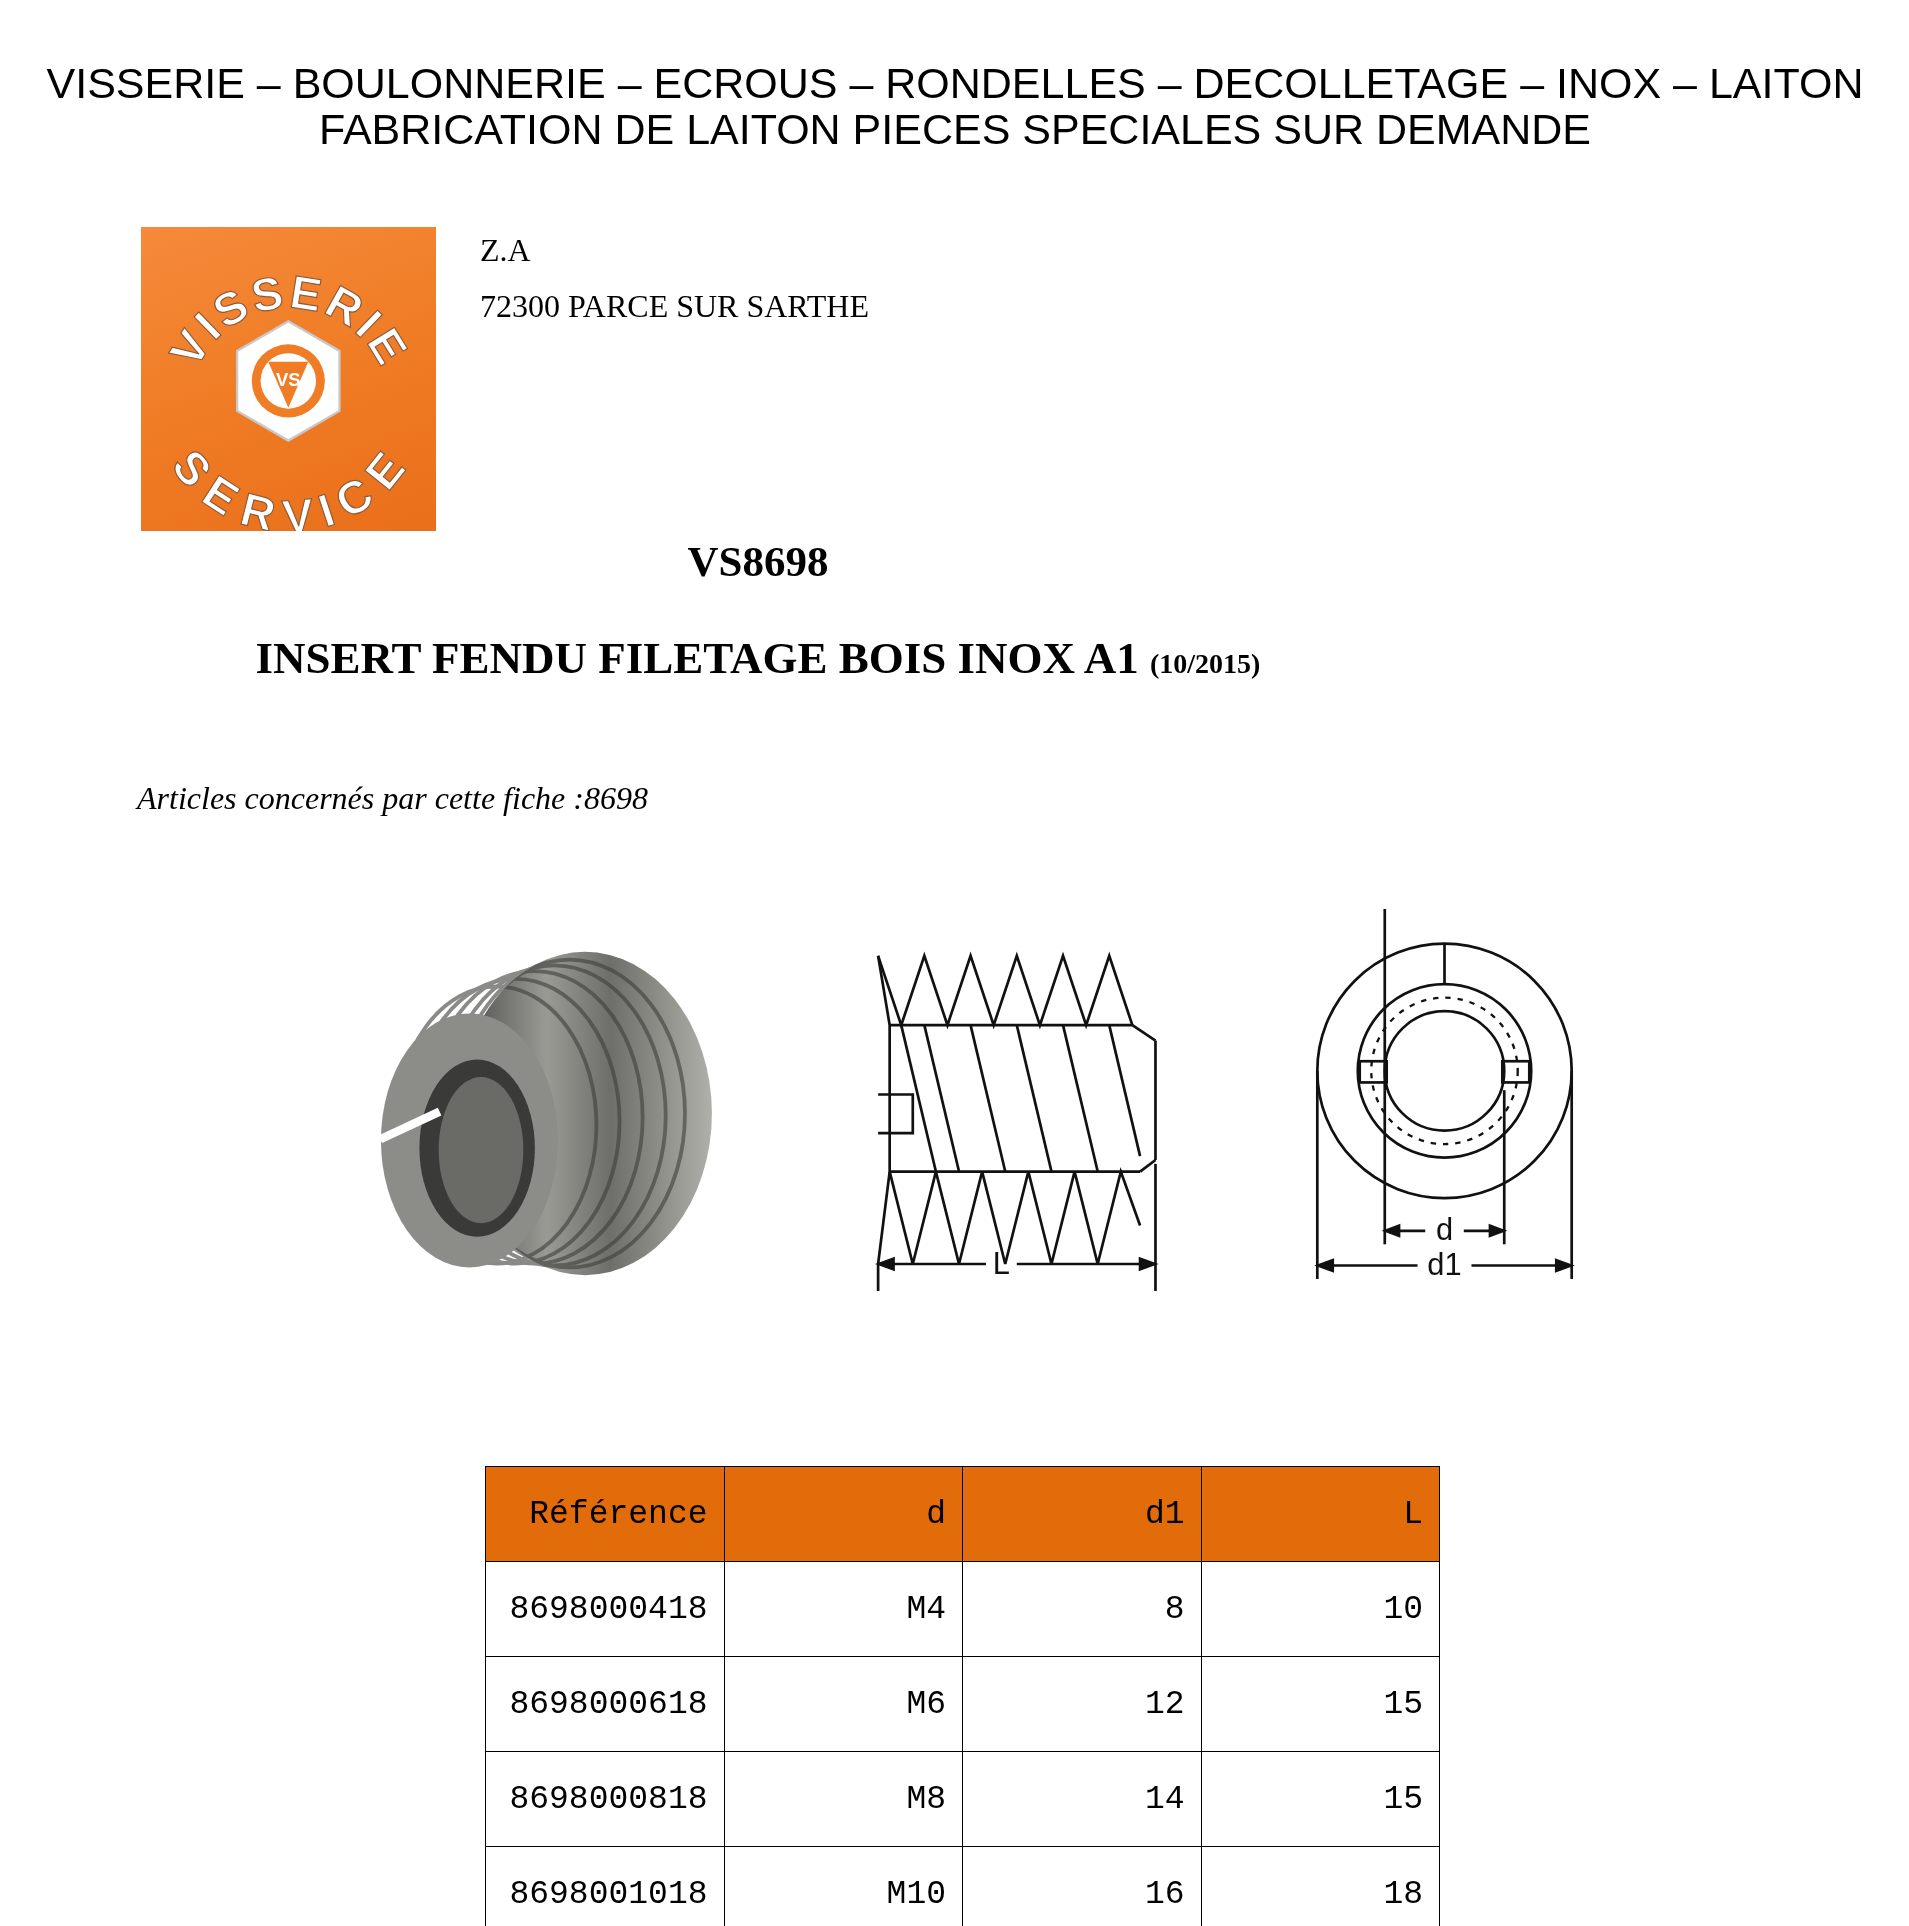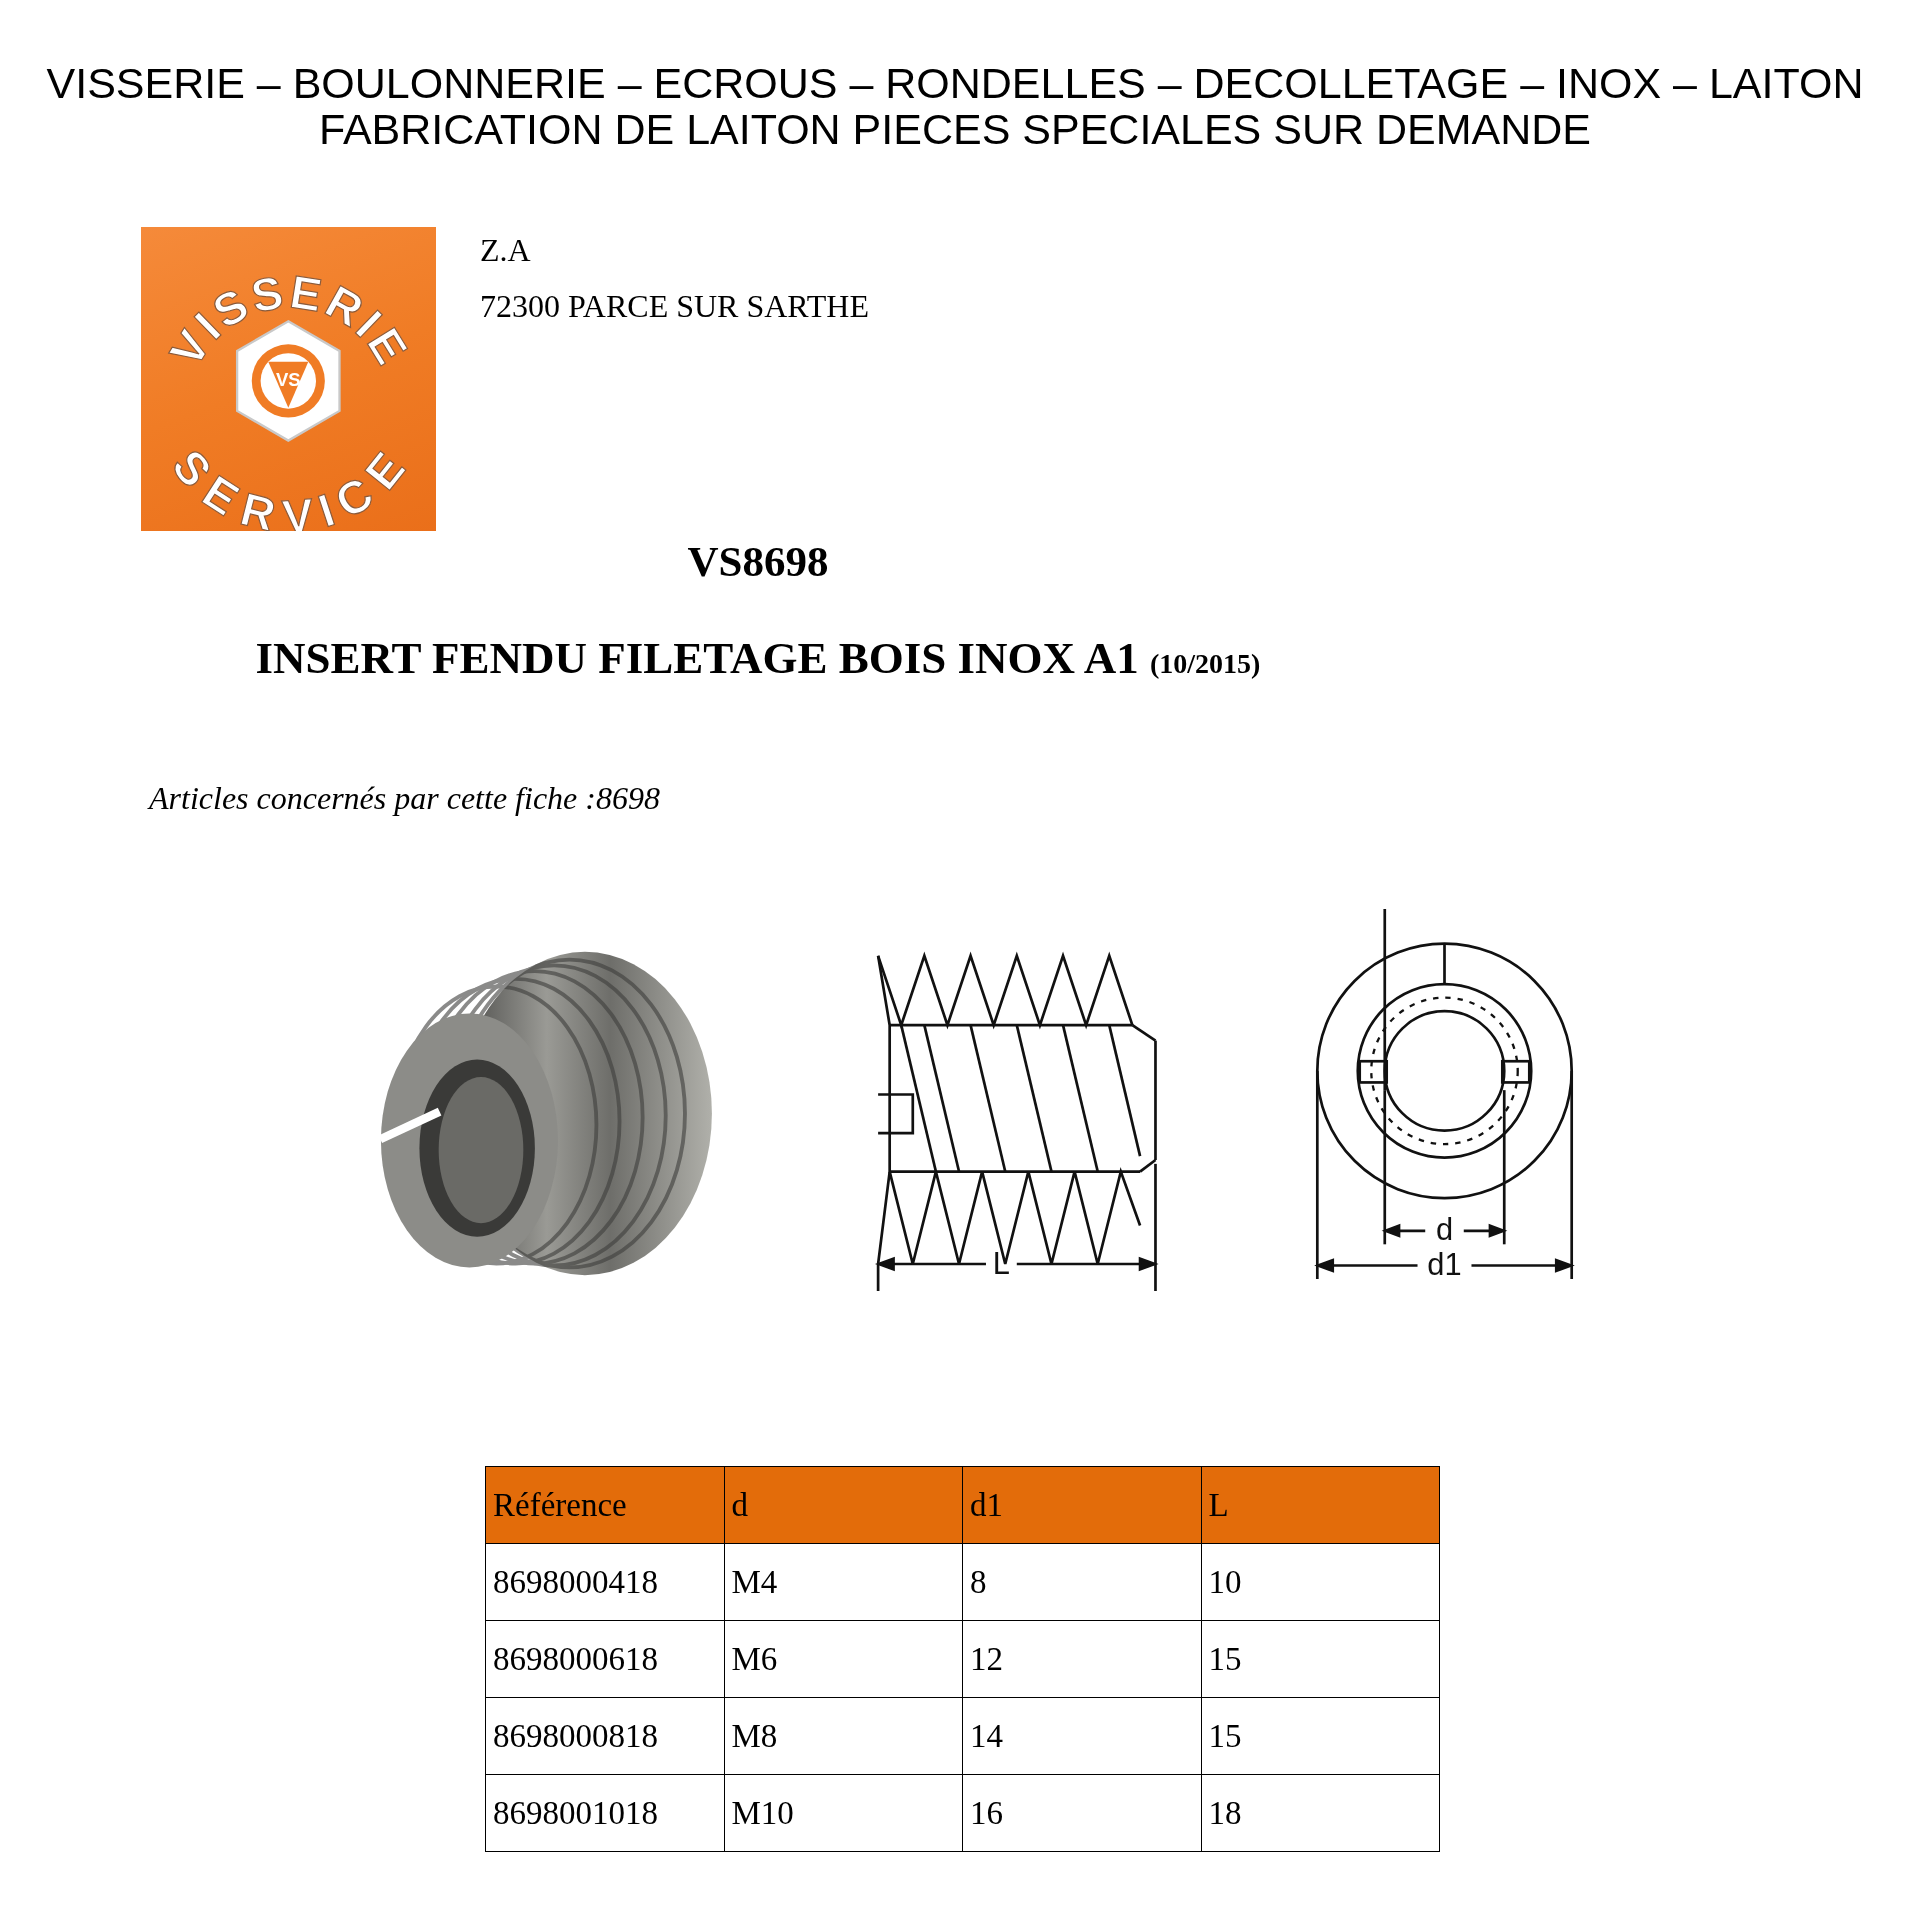--- a/index.html
+++ b/index.html
@@ -6,27 +6,27 @@
   body { width:1910px; height:2703px; position:relative; overflow:hidden; color:#000; }
   .abs { position:absolute; }
   .sans { font-family:"Liberation Sans", "DejaVu Sans", sans-serif; }
   .serif { font-family:"Liberation Serif", "DejaVu Serif", serif; }
   .hdr { left:0; width:1910px; text-align:center; font-size:43px; line-height:42px; }
   .addr { left:480px; font-size:32px; line-height:39px; }
   .center { left:0; width:1516px; text-align:center; }
   .ref { top:537px; font-size:43px; font-weight:bold; }
   .title { top:632px; font-size:45px; font-weight:bold; }
   .title .date { font-size:28px;margin-top:12px; }
-  .articles { left:137px; top:780px; font-size:32px; font-style:italic;margin-left:12px; }
+  .articles { left:137px; top:780px; font-size:32px; font-style:italic; }
   .logo { left:141px; top:227px; width:295px; height:304px; background:linear-gradient(160deg,#f58a3a 0%,#f07c25 50%,#ea6f1a 100%); overflow:hidden; }
   .photo { left:354px; top:940px; width:381px; height:347px; }
   .side { left:855px; top:925px; width:339px; height:366px; }
   .front { left:1298px; top:909px; width:293px; height:370px; }
   table.spec { position:absolute; left:485px; top:1466px; width:955px; border-collapse:collapse; font-size:33px; }
-  table.spec th, table.spec td { border:1.9px solid #000; text-align:left; font-weight:normal; height:62px; padding:7px; width:25%; }
+  table.spec th, table.spec td { border:1.9px solid #000; text-align:right; font-weight:normal; height:62px; padding:16px; width:25%;font-family:Liberation Mono, monospace; }
   table.spec th { background:#e36c0a; }
 </style>
 </head>
 <body>
 
 <div class="abs hdr sans" style="top:62px;">VISSERIE – BOULONNERIE – ECROUS – RONDELLES – DECOLLETAGE – INOX – LAITON</div>
 <div class="abs hdr sans" style="top:108px;">FABRICATION DE LAITON PIECES SPECIALES SUR DEMANDE</div>
 
 <div class="abs logo">
   <svg width="295" height="304" viewBox="0 0 765 790">

